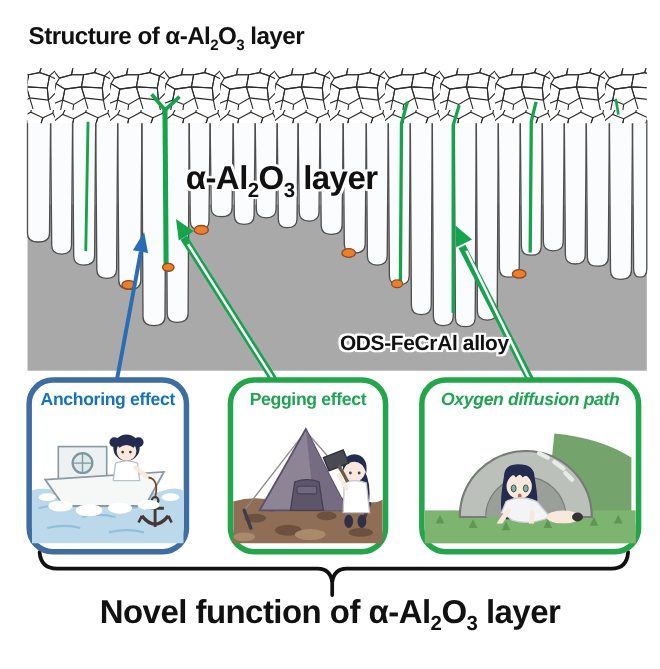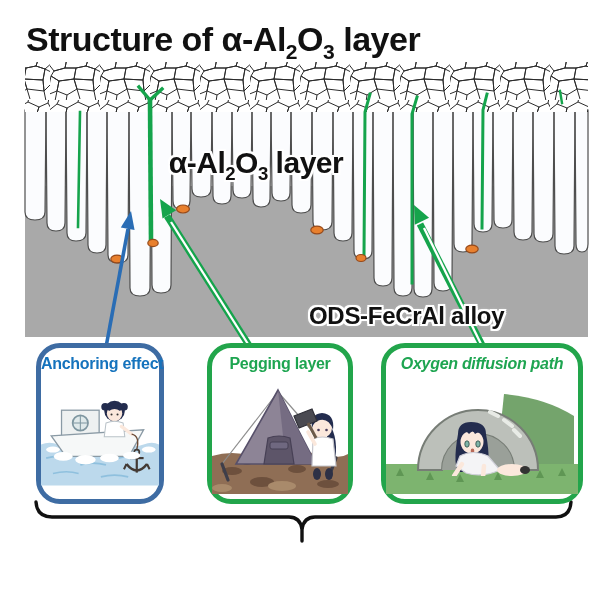--- a/index.html
+++ b/index.html
@@ -2,28 +2,28 @@
 <html><head>
 <meta charset="utf-8">
 <style>
   html,body{margin:0;padding:0;background:#fff;}
   #page{position:relative;width:600px;height:608px;background:#fff;overflow:hidden;
         font-family:"Liberation Sans","DejaVu Sans",sans-serif;}
   #diagram-svg{position:absolute;left:0;top:0;width:600px;height:608px;}
   .abs{position:absolute;}
   .btxt{font-weight:bold;color:#111;}
   sub{font-size:62%;line-height:0;}
-  #main-title{left:26px;top:20px;font-size:34px;letter-spacing:-0.5px;white-space:nowrap;}
+  #main-title{left:26px;top:20px;font-size:22px;letter-spacing:-0.5px;white-space:nowrap;}
   #layer-label{left:0px;top:146px;width:512px;text-align:center;font-size:30px;letter-spacing:-0.5px;
      text-shadow:2px 0 0 #fff,-2px 0 0 #fff,0 2px 0 #fff,0 -2px 0 #fff,2px 2px 0 #fff,-2px -2px 0 #fff,2px -2px 0 #fff,-2px 2px 0 #fff,0 0 4px #fff;}
-  #alloy-label{left:284px;top:302px;font-size:24px;letter-spacing:-0.3px;white-space:nowrap;
+  #alloy-label{left:284px;top:302px;font-size:19px;letter-spacing:-0.3px;white-space:nowrap;
      text-shadow:2px 0 0 #fff,-2px 0 0 #fff,0 2px 0 #fff,0 -2px 0 #fff,2px 2px 0 #fff,-2px -2px 0 #fff,2px -2px 0 #fff,-2px 2px 0 #fff,0 0 4px #fff;padding-left:25px;}
   #footer-caption{left:0;top:540px;width:600px;text-align:center;font-size:30px;letter-spacing:-0.5px;white-space:nowrap;}
   .card{position:absolute;top:343px;height:161px;background:#fff;border-radius:24px;box-sizing:border-box;}
-  #card-anchoring{left:36px;width:128px;border:5px solid #3e6ca3;}
+  #card-anchoring{left:24px;width:148px;border:5px solid #3e6ca3;}
   #card-pegging{left:207px;width:146px;border:5px solid #22a54b;}
   #card-oxygen{left:381px;width:202px;border:5px solid #22a54b;font-style:italic;}
   .card-title{text-align:center;font-weight:bold;font-size:16px;letter-spacing:-0.3px;margin-top:7px;white-space:nowrap;}
   #card-anchoring .card-title{color:#1573bd;}
   #card-pegging .card-title,#card-oxygen .card-title{color:#1ea551;}
   .card svg{display:block;width:100%;height:118px;margin-top:3px;}
   .colFill{fill:#fbfcfe;stroke:none;}
   .colLine{fill:none;stroke:#4e4e4e;stroke-width:1.2;}
   .grain{fill:none;stroke:#2a2a2a;stroke-width:1;}
   .gline{stroke:#15a44c;fill:none;stroke-linecap:square;}
@@ -190,21 +190,21 @@
           <ellipse cx="52" cy="88" rx="12" ry="5.5"></ellipse>
         <ellipse cx="80" cy="86" rx="11" ry="5"></ellipse>
           <ellipse cx="106" cy="83" rx="10" ry="4.5"></ellipse>
         <ellipse cx="14" cy="76" rx="8" ry="3.5"></ellipse>
           <ellipse cx="126" cy="76" rx="8" ry="3.5"></ellipse>
       </g>
     </svg>
   </div>
 
   <div id="card-pegging" class="card">
-    <div class="card-title">Pegging layer</div>
+    <div class="card-title">Pegging effect</div>
     <svg viewBox="0 0 136 118" xmlns="http://www.w3.org/2000/svg">
       <g>
         <path d="M0,80 Q20,74 40,80 Q60,84 80,78 Q100,74 120,80 Q130,82 136,78 L136,118 L0,118 Z" fill="#8f6e55"></path>
         <ellipse cx="20" cy="95" rx="10" ry="4" fill="#6d503d"></ellipse>
           <ellipse cx="50" cy="106" rx="12" ry="5" fill="#6d503d"></ellipse>
         <ellipse cx="85" cy="93" rx="9" ry="4" fill="#6d503d"></ellipse>
           <ellipse cx="116" cy="108" rx="11" ry="4" fill="#6d503d"></ellipse>
         <ellipse cx="35" cy="86" rx="6" ry="3" fill="#6d503d"></ellipse>
           <ellipse cx="70" cy="110" rx="14" ry="5" fill="#a98a6b"></ellipse>
         <ellipse cx="10" cy="112" rx="10" ry="4" fill="#a98a6b"></ellipse>
@@ -263,14 +263,17 @@
         <ellipse cx="126" cy="94" rx="15" ry="6" fill="#fbe8dc"></ellipse>
         <ellipse cx="139" cy="94" rx="5" ry="4" fill="#333"></ellipse>
       </g>
       <g>
         <rect x="0" y="100" width="192" height="18" fill="#7db46f"></rect>
         <path d="M10,100 L14,92 L18,100 M40,104 L44,96 L48,104 M150,102 L154,94 L158,102 M172,100 L176,92 L180,100 M70,106 L74,98 L78,106 M108,104 L112,96 L116,104" fill="#5f9654"></path>
       </g>
     </svg>
   </div>
 
+  <div id="footer-caption" class="abs btxt">
+    <span>Novel function of α-Al</span><sub>2</sub><span>O</span><sub>3</sub><span> layer</span>
+  </div>
 
 </div>
 
 </body></html>

